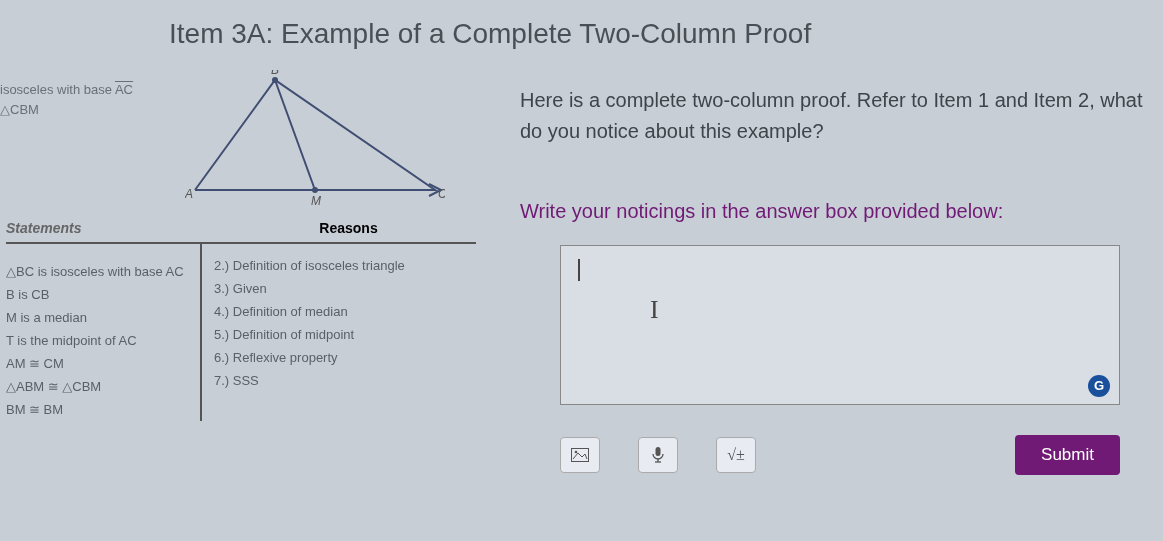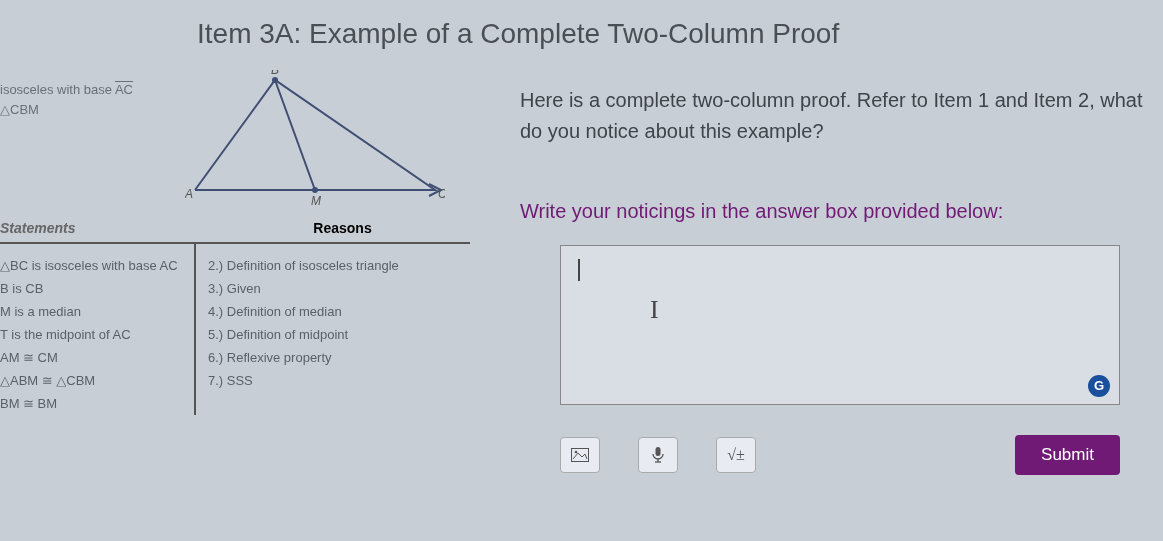--- a/index.html
+++ b/index.html
@@ -8,21 +8,21 @@
     background: #c8ced6;
     width: 1163px;
     height: 541px;
     overflow: hidden;
     color: #333;
     position: relative;
   }
   .page-title {
     position: absolute;
     top: 18px;
-    left: 197px;
+    left: 169px;
     font-size: 28px;
     font-weight: 400;
     color: #4a4f56;
   }
   .given-box {
     position: absolute;
     top: 80px;
     left: 0;
     width: 175px;
     font-size: 13px;
@@ -35,38 +35,38 @@
     top: 70px;
     left: 185px;
     width: 260px;
     height: 140px;
   }
   .triangle-fig svg { width: 100%; height: 100%; }
   .tri-label { font-size: 12px; fill: #555; font-style: italic; }
   .proof-table {
     position: absolute;
     top: 220px;
-    left: 0;
+    left: 6px;
     width: 470px;
     font-size: 14px;
     color: #555;
   }
   .proof-head {
     display: flex;
     padding-bottom: 6px;
   }
   .proof-head .col-s { width: 215px; font-weight: bold; color:#666; font-style:italic;}
   .proof-head .col-r { flex: 1; font-weight: bold; color:#000000; text-align:center;}
   .proof-rows {
     display: flex;
     border-top: 2px solid #555;
   }
   .col-s-body {
     width: 194px;
-    padding-top: 10px;
+    padding-top: 16px;
     
   }
   .col-r-body {
     flex: 1;
     padding-top: 10px;
     padding-left: 12px;
     border-left: 2px solid #555;
   }
   .proof-row {
     padding: 4px 0;

